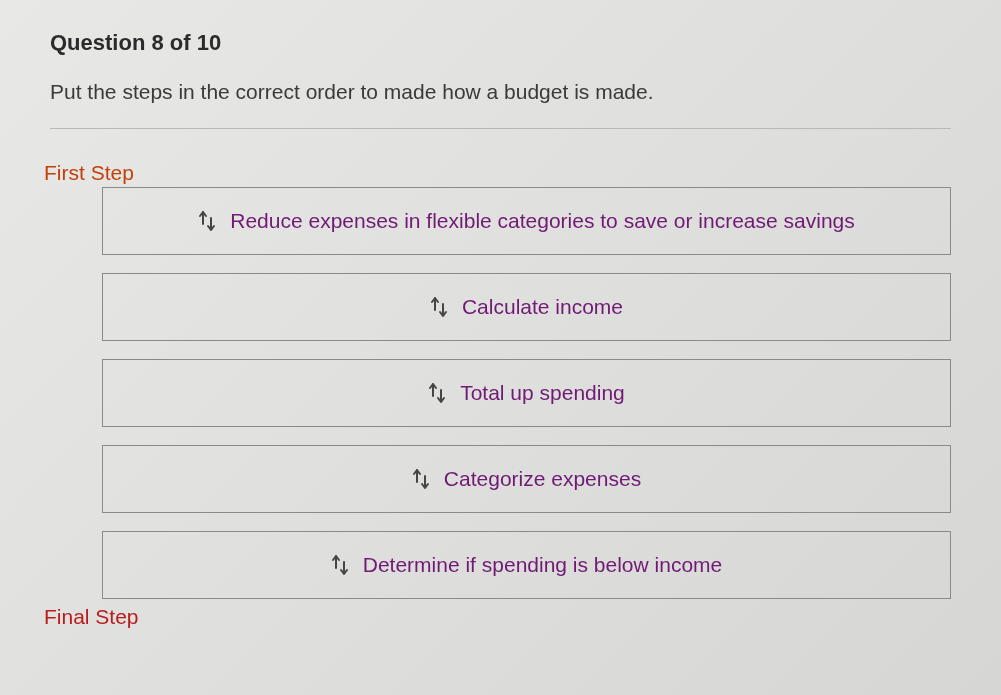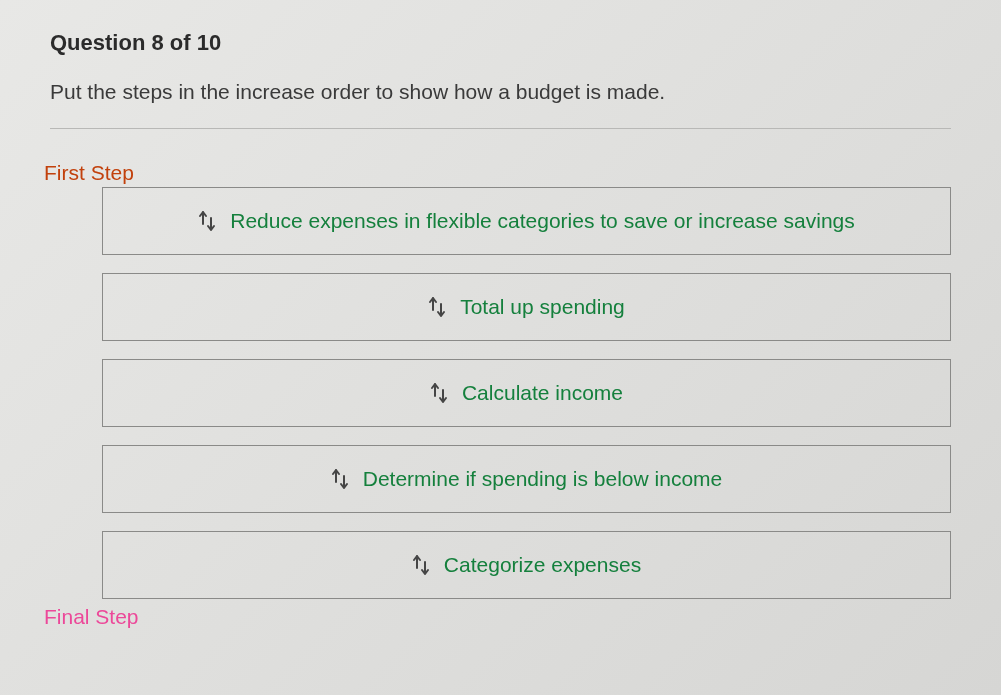--- a/index.html
+++ b/index.html
@@ -29,21 +29,21 @@
       margin-bottom: 32px;
     }
     .step-label-first {
       font-size: 21px;
       color: #c2410c;
       margin-bottom: 2px;
       margin-left: -6px;
     }
     .step-label-final {
       font-size: 21px;
-      color: #ec4899;
+      color: #b91c1c;
       margin-left: -6px;
       margin-top: 2px;
     }
     .items-container {
       margin-left: 52px;
       margin-right: 0;
     }
     .sort-item {
       border: 1px solid #8a8a88;
       background: rgba(255,255,255,0.02);
@@ -53,21 +53,21 @@
       align-items: center;
       justify-content: center;
       cursor: grab;
       position: relative;
     }
     .sort-item:last-child {
       margin-bottom: 6px;
     }
     .item-text {
       font-size: 21px;
-      color: #15803d;
+      color: #701a75;
       display: inline-flex;
       align-items: center;
       gap: 14px;
       justify-content: center;
     }
     .drag-icon {
       display: inline-flex;
       align-items: center;
       justify-content: center;
       flex-shrink: 0;
@@ -75,21 +75,21 @@
     .drag-icon svg {
       width: 18px;
       height: 22px;
     }
   </style>
 </head>
 <body>
 
 <div class="question-header">Question 8 of 10</div>
 
-<div class="instruction">Put the steps in the increase order to show how a budget is made.</div>
+<div class="instruction">Put the steps in the correct order to made how a budget is made.</div>
 
 <hr class="divider">
 
 <div class="step-label-first">First Step</div>
 
 <div class="items-container">
   <div class="sort-item">
     <span class="item-text">
       <span class="drag-icon">
         <svg viewBox="0 0 18 22">
@@ -102,54 +102,54 @@
   </div>
 
   <div class="sort-item">
     <span class="item-text">
       <span class="drag-icon">
         <svg viewBox="0 0 18 22">
           <path d="M 5 2 L 5 14 M 5 2 L 2 6 M 5 2 L 8 6" stroke="#454545" stroke-width="2" fill="none" stroke-linecap="round"></path>
           <path d="M 13 8 L 13 20 M 13 20 L 10 16 M 13 20 L 16 16" stroke="#454545" stroke-width="2" fill="none" stroke-linecap="round"></path>
         </svg>
       </span>
+      <span>Calculate income</span>
+    </span>
+  </div>
+
+  <div class="sort-item">
+    <span class="item-text">
+      <span class="drag-icon">
+        <svg viewBox="0 0 18 22">
+          <path d="M 5 2 L 5 14 M 5 2 L 2 6 M 5 2 L 8 6" stroke="#454545" stroke-width="2" fill="none" stroke-linecap="round"></path>
+          <path d="M 13 8 L 13 20 M 13 20 L 10 16 M 13 20 L 16 16" stroke="#454545" stroke-width="2" fill="none" stroke-linecap="round"></path>
+        </svg>
+      </span>
       <span>Total up spending</span>
     </span>
   </div>
 
   <div class="sort-item">
     <span class="item-text">
       <span class="drag-icon">
         <svg viewBox="0 0 18 22">
           <path d="M 5 2 L 5 14 M 5 2 L 2 6 M 5 2 L 8 6" stroke="#454545" stroke-width="2" fill="none" stroke-linecap="round"></path>
           <path d="M 13 8 L 13 20 M 13 20 L 10 16 M 13 20 L 16 16" stroke="#454545" stroke-width="2" fill="none" stroke-linecap="round"></path>
         </svg>
       </span>
-      <span>Calculate income</span>
+      <span>Categorize expenses</span>
     </span>
   </div>
 
   <div class="sort-item">
     <span class="item-text">
       <span class="drag-icon">
         <svg viewBox="0 0 18 22">
           <path d="M 5 2 L 5 14 M 5 2 L 2 6 M 5 2 L 8 6" stroke="#454545" stroke-width="2" fill="none" stroke-linecap="round"></path>
           <path d="M 13 8 L 13 20 M 13 20 L 10 16 M 13 20 L 16 16" stroke="#454545" stroke-width="2" fill="none" stroke-linecap="round"></path>
         </svg>
       </span>
       <span>Determine if spending is below income</span>
     </span>
   </div>
-
-  <div class="sort-item">
-    <span class="item-text">
-      <span class="drag-icon">
-        <svg viewBox="0 0 18 22">
-          <path d="M 5 2 L 5 14 M 5 2 L 2 6 M 5 2 L 8 6" stroke="#454545" stroke-width="2" fill="none" stroke-linecap="round"></path>
-          <path d="M 13 8 L 13 20 M 13 20 L 10 16 M 13 20 L 16 16" stroke="#454545" stroke-width="2" fill="none" stroke-linecap="round"></path>
-        </svg>
-      </span>
-      <span>Categorize expenses</span>
-    </span>
-  </div>
 </div>
 
 <div class="step-label-final">Final Step</div>
 
 </body></html>

